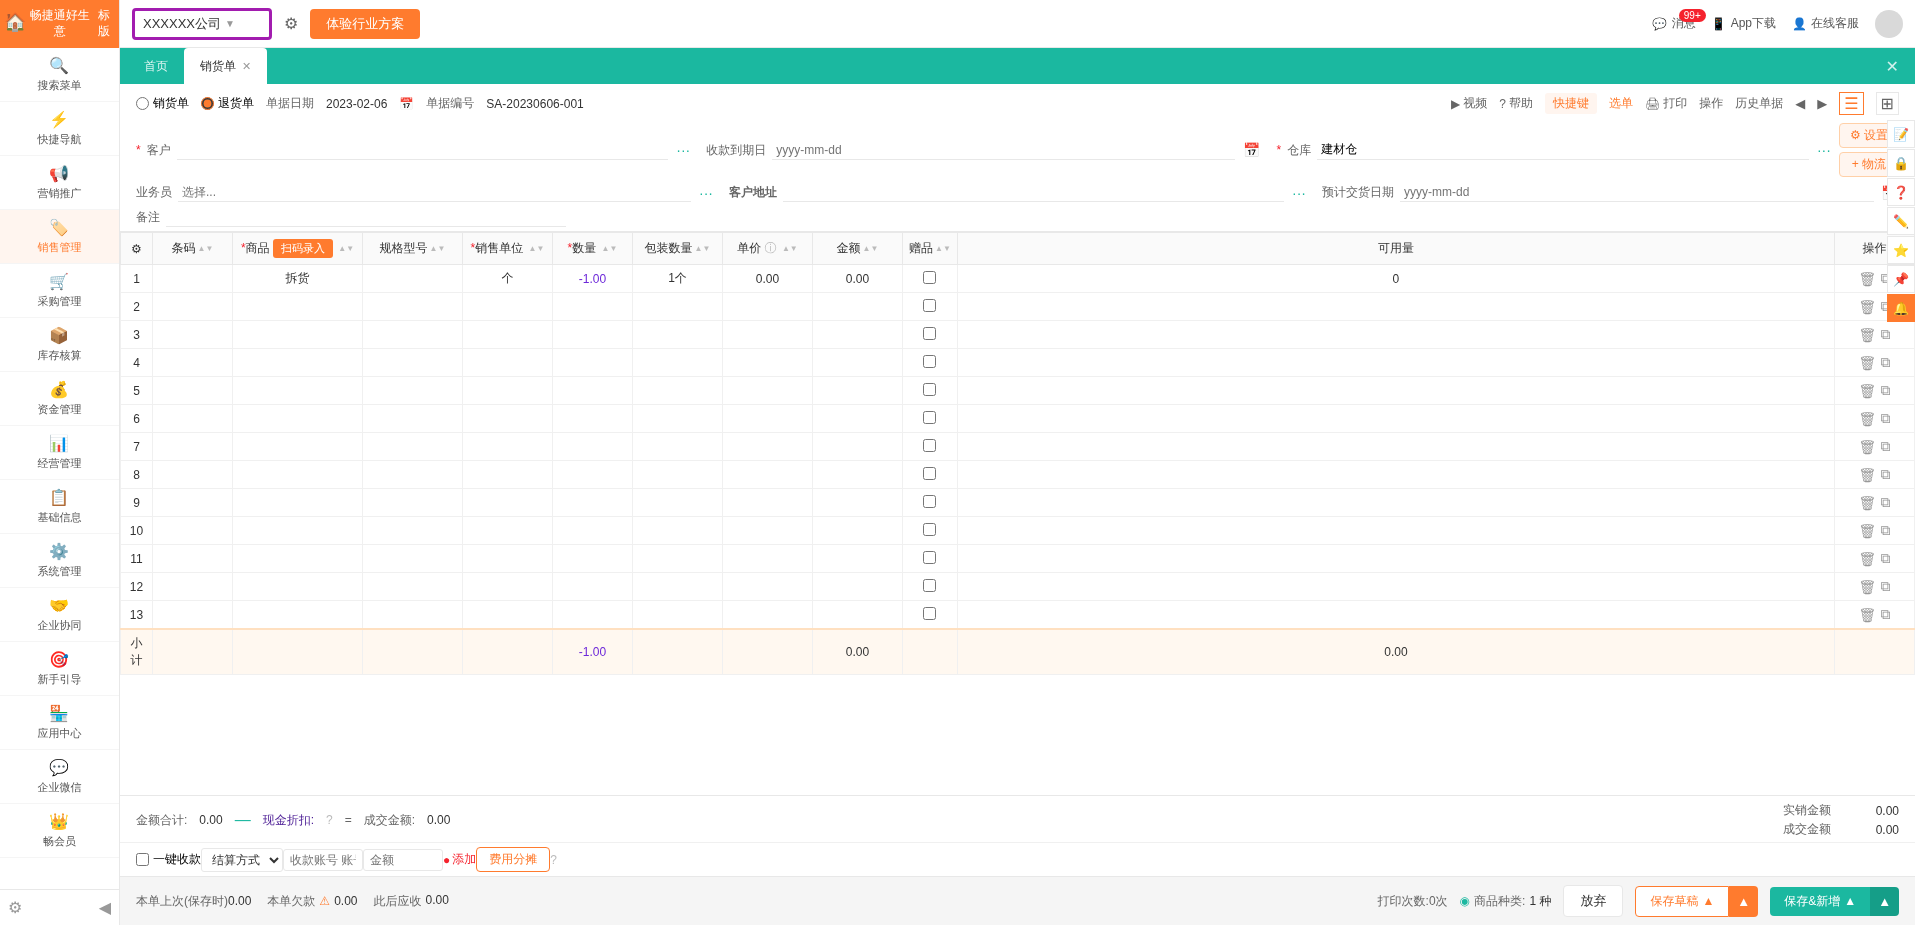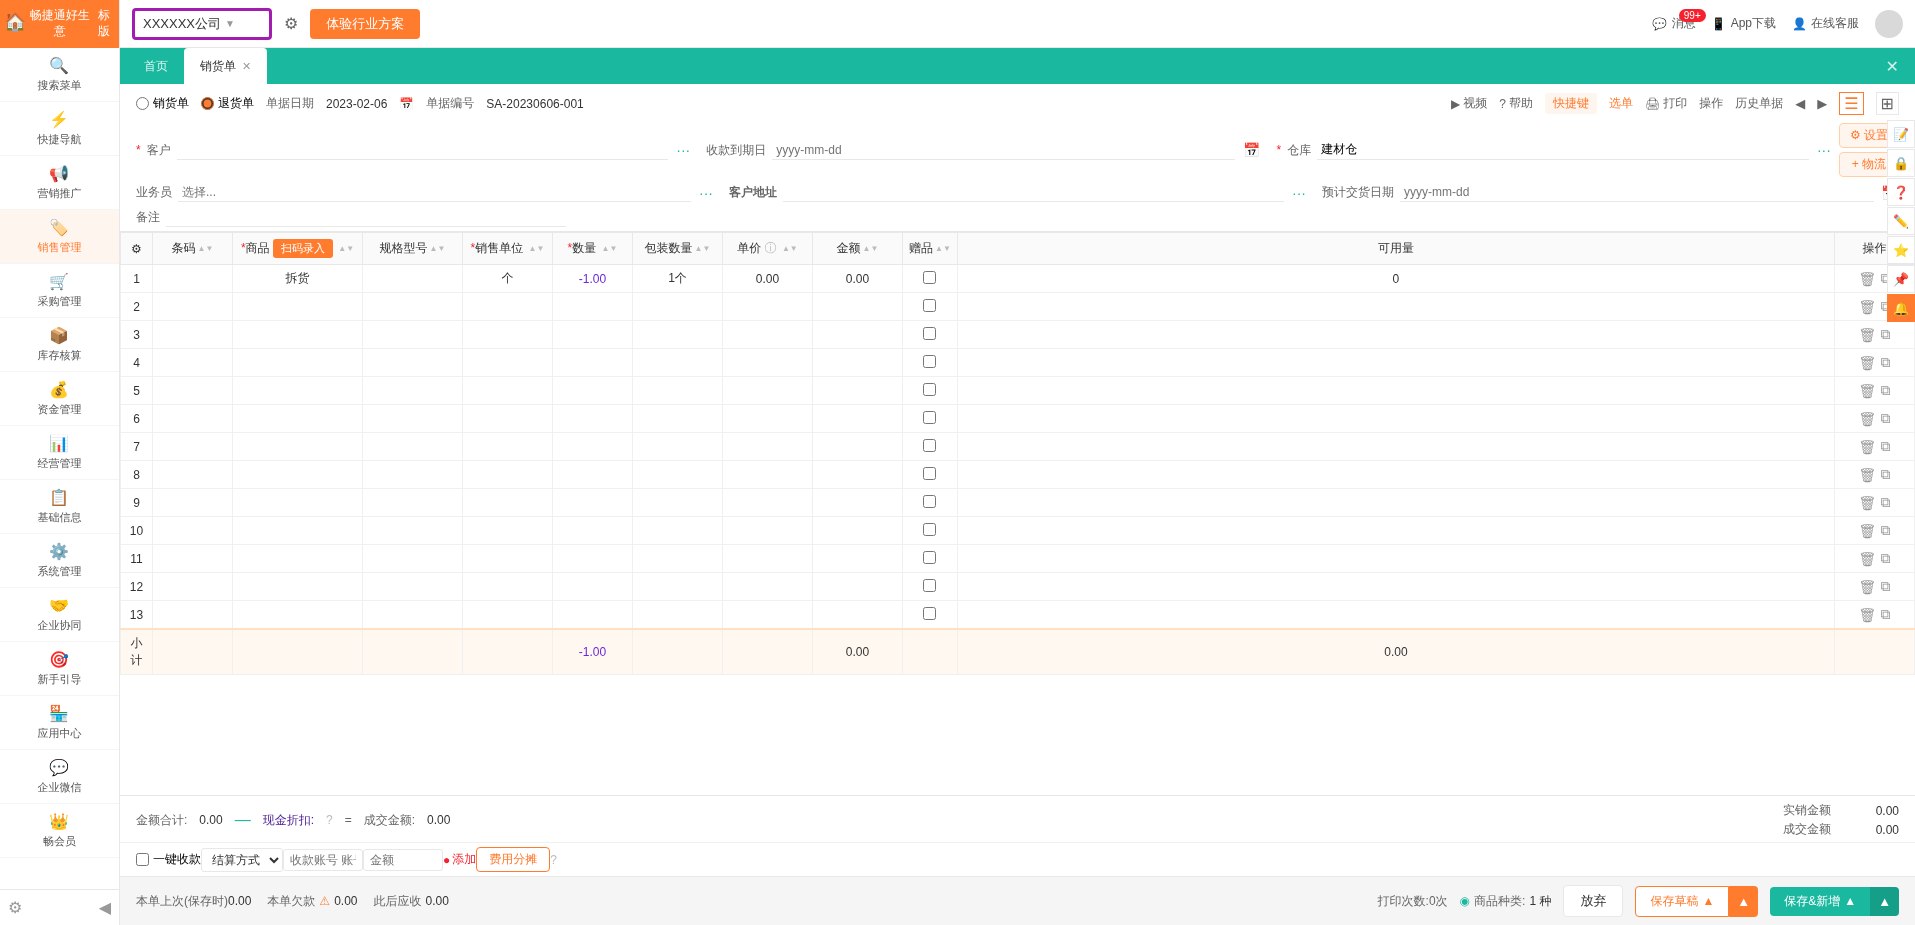--- a/index.html
+++ b/index.html
@@ -705,21 +705,21 @@
   <div style="background:#f5f5f5; border-top:1px solid #e8e8e8; padding:8px 16px; flex-shrink:0; display:flex; align-items:center; gap:16px;">
     <div style="display:flex;align-items:center;">
       <span style="color:#666;">本单上次(保存时)</span>
       <span style="color:#333;font-weight:500;">0.00</span>
     </div>
     <div style="display:flex;align-items:center;gap:4px;">
       <span style="color:#666;">本单欠款</span>
       <span style="color:#ff7b2e;cursor:pointer;">⚠</span>
       <span style="color:#333;font-weight:500;">0.00</span>
     </div>
-    <div style="display:flex;align-items:center;gap:4px;">
+    <div style="display:flex;align-items:flex-start;gap:4px;">
       <span style="color:#666;">此后应收</span>
       <span style="color:#333;font-weight:500;">0.00</span>
     </div>
     <div style="margin-left:auto;display:flex;align-items:center;gap:12px;">
       <span style="color:#666;">打印次数:0次</span>
       <div style="display:flex;align-items:center;gap:4px;">
         <span style="color:#1bb8a0;cursor:pointer;">◉</span>
         <span style="color:#666;">商品种类:</span>
         <span style="color:#333;">1 种</span>
       </div>

